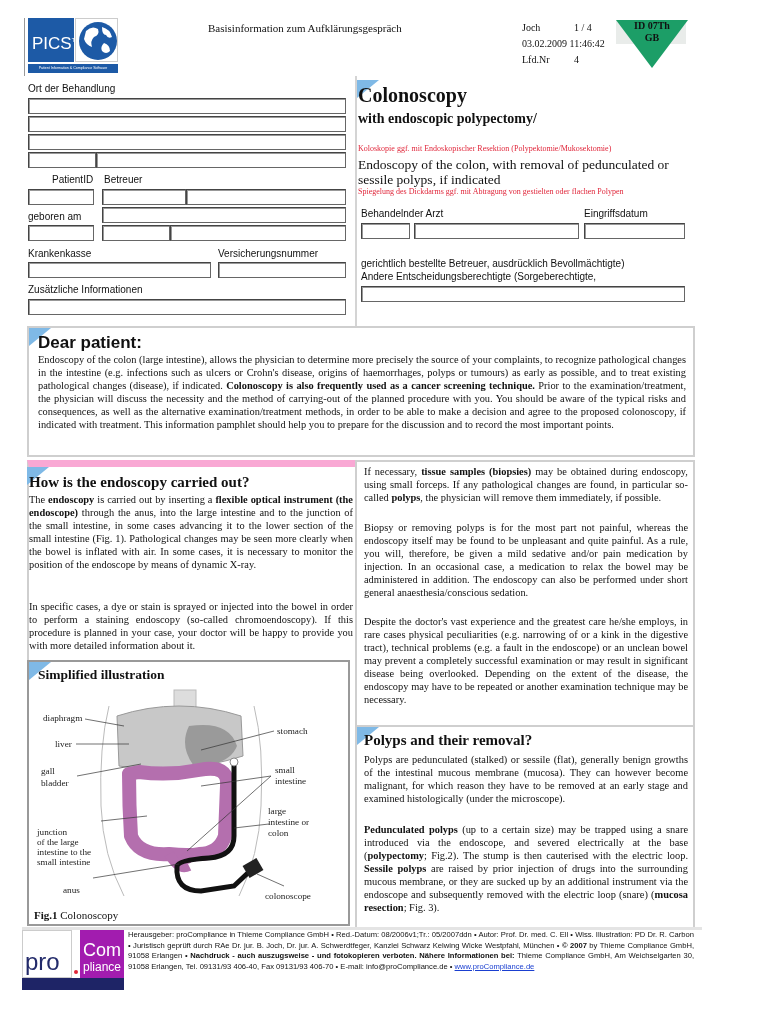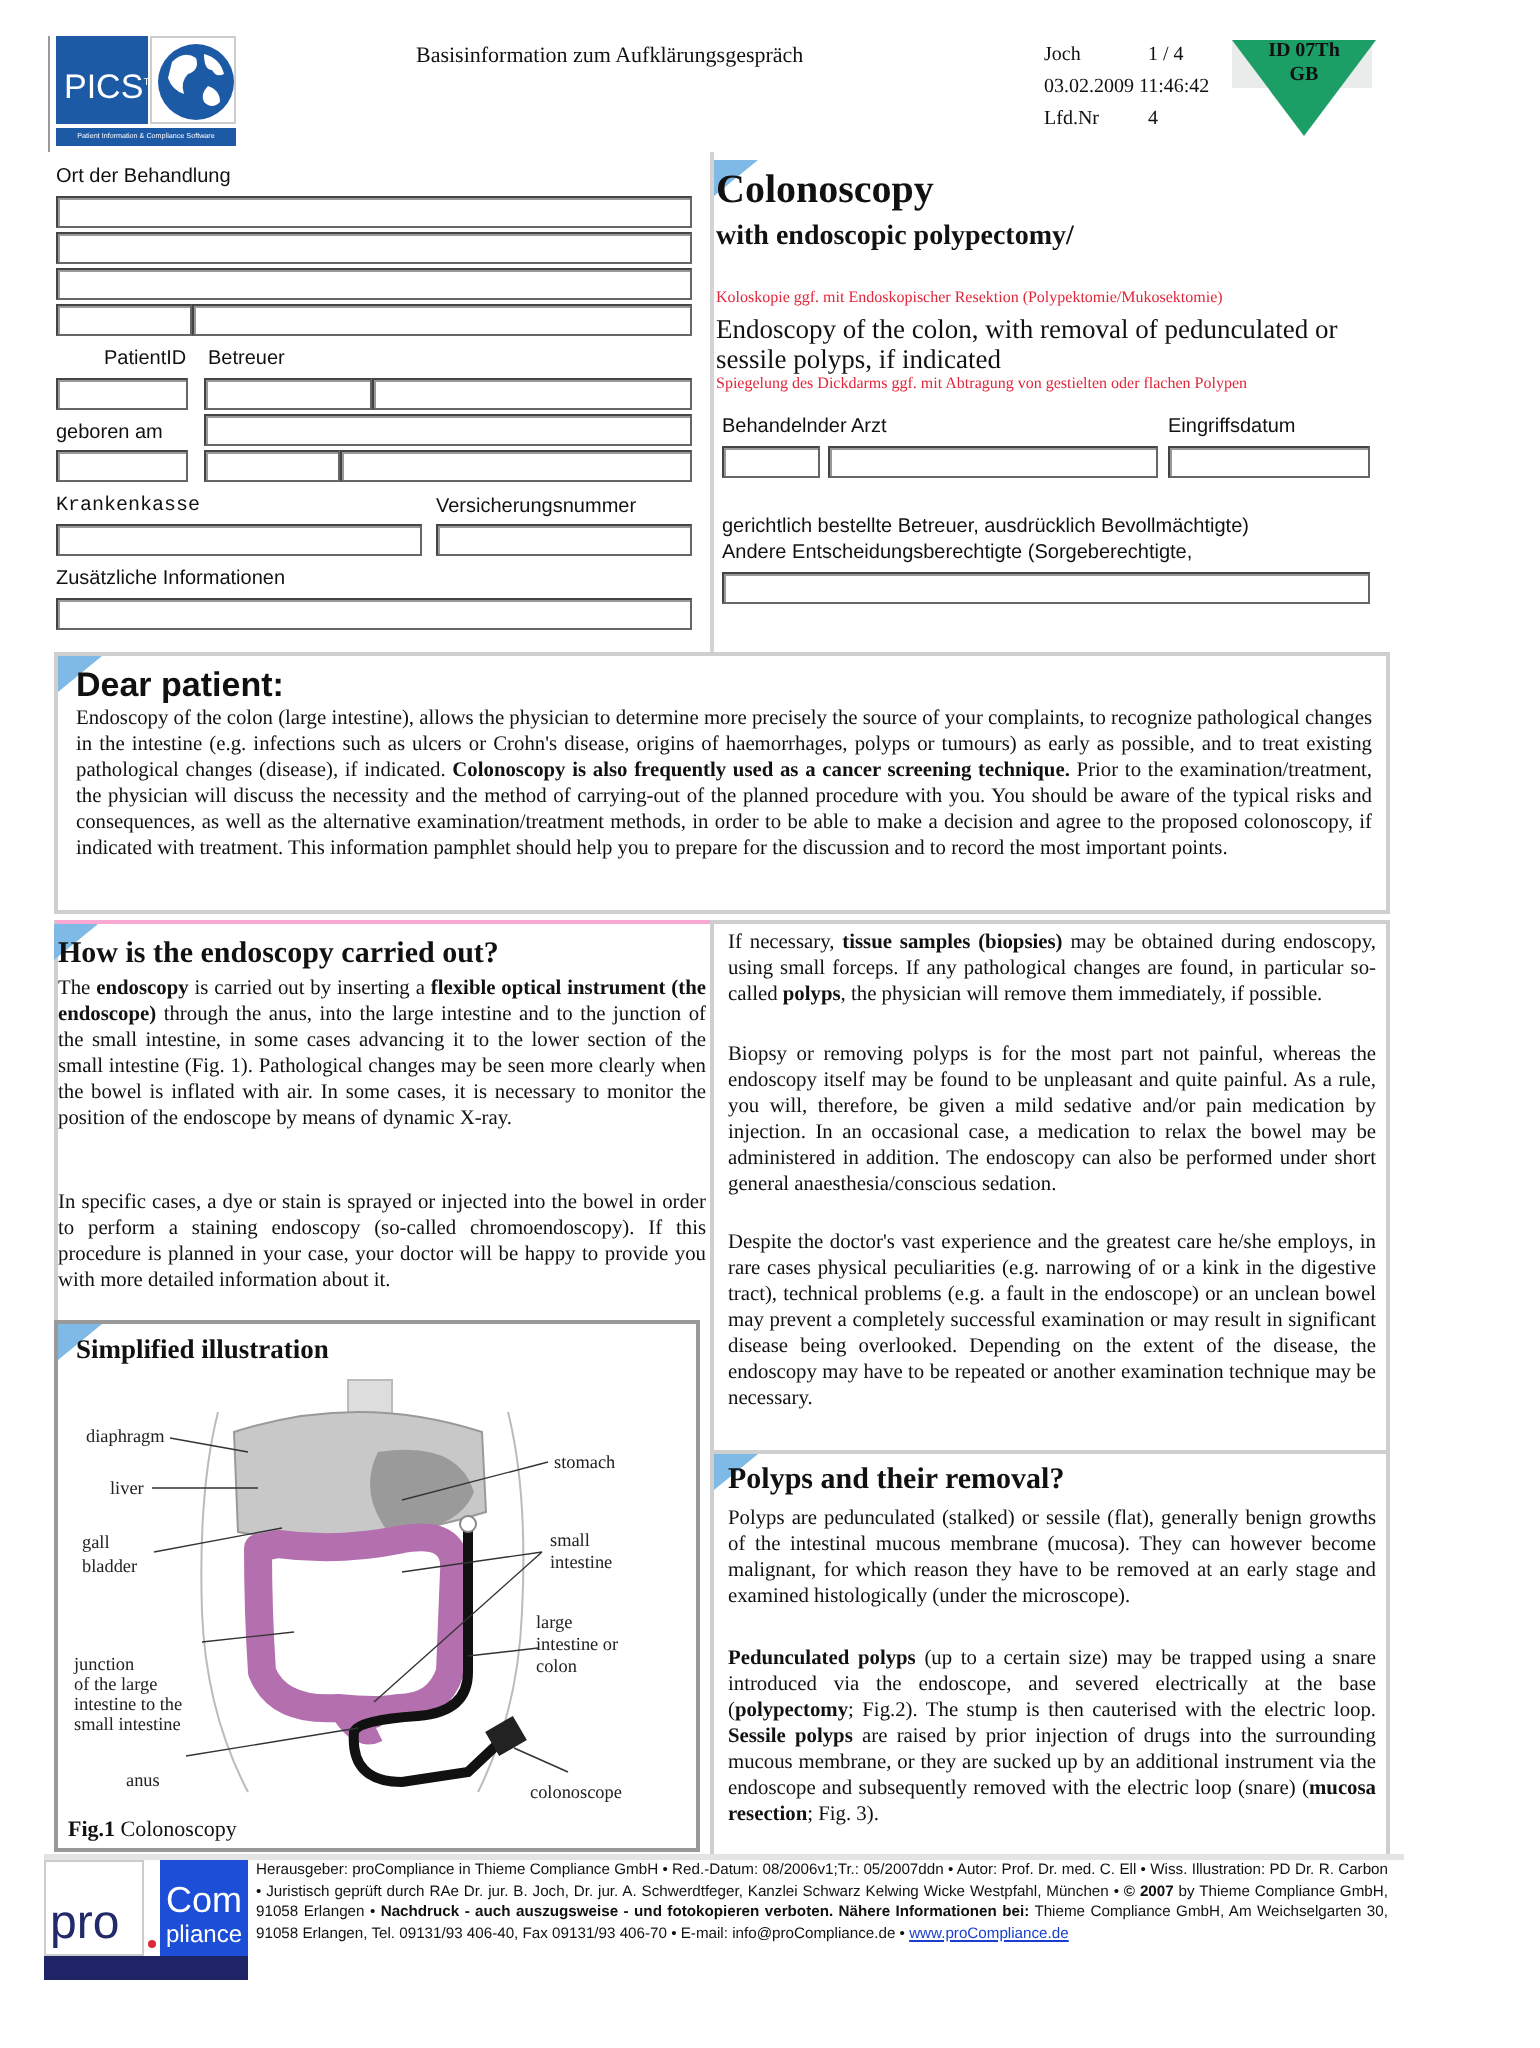--- a/index.html
+++ b/index.html
@@ -46,21 +46,21 @@
   .para { font-size: 10.4px; line-height: 13px; text-align: justify; }
   .para b { font-weight: bold; }
   .h-sec { font-size: 15px; font-weight: bold; }
   .h-dear { font-family: "Liberation Sans", sans-serif; font-size: 17px; font-weight: bold; }
 
   
   .footer { left: 22px; top: 930px; width: 680px; height: 60px; }
   .f-pro { position:absolute; left:0; top:0; width:50px; height:48px; background:#fff; border:1px solid #ccc; font-family:"Liberation Sans",sans-serif; font-size:24px; color:#222a6a; padding-top:17px; padding-left:2px; }
   .f-side { position:absolute; left:50px; top:0; width:8px; height:48px; background:#fff; }
   .f-side i { position:absolute; left:2px; bottom:4px; width:4px; height:4px; background:#e0263a; border-radius:50%; }
-  .f-comp { position:absolute; left:58px; top:0; width:44px; height:48px; background:#1d4ed8; color:#fff; font-family:"Liberation Sans",sans-serif; text-align:right; padding-right:3px; }
+  .f-comp { position:absolute; left:58px; top:0; width:44px; height:48px; background:#a21caf; color:#fff; font-family:"Liberation Sans",sans-serif; text-align:right; padding-right:3px; }
   .f-comp .c1 { font-size:18px; line-height:20px; padding-top:10px; }
   .f-comp .c2 { font-size:12px; line-height:14px; }
   .f-bar { position:absolute; left:0; top:48px; width:102px; height:12px; background:#1e2466; }
   .f-text { position:absolute; left:106px; top:0; width:566px; font-family:"Liberation Sans",sans-serif; font-size:7.6px; line-height:10.5px; text-align:justify; }
   .f-text a { color:#1a3fd0; text-decoration:underline; }
   .f-topline { position:absolute; left:0; top:-3px; width:680px; height:3px; background:#e4e4e4; }
 </style>
 </head>
 <body>
 
@@ -115,21 +115,21 @@
 <div class="fld" style="left:28px; top:189px; width:66px;"></div>
 <div class="fld" style="left:102px; top:189px; width:84px;"></div>
 <div class="fld" style="left:186px; top:189px; width:160px;"></div>
 
 <div class="abs lbl" style="left:28px; top:211px;">geboren am</div>
 <div class="fld" style="left:102px; top:207px; width:244px;"></div>
 <div class="fld" style="left:28px; top:225px; width:66px;"></div>
 <div class="fld" style="left:102px; top:225px; width:68px;"></div>
 <div class="fld" style="left:170px; top:225px; width:176px;"></div>
 
-<div class="abs lbl" style="left:28px; top:248px;font-family:Liberation Mono, monospace;">Krankenkasse</div>
+<div class="abs lbl" style="left:28px; top:248px;">Krankenkasse</div>
 <div class="abs lbl" style="left:218px; top:248px;">Versicherungsnummer</div>
 <div class="fld" style="left:28px; top:262px; width:183px;"></div>
 <div class="fld" style="left:218px; top:262px; width:128px;"></div>
 
 <div class="abs lbl" style="left:28px; top:284px;">Zusätzliche Informationen</div>
 <div class="fld" style="left:28px; top:299px; width:318px;"></div>
 
 <div class="vline"></div>
 
 <div class="corner" style="left:357px; top:80px;"></div>
@@ -152,21 +152,21 @@
   <div>Andere Entscheidungsberechtigte  (Sorgeberechtigte,</div>
 </div>
 <div class="fld" style="left:361px; top:286px; width:324px;"></div>
 
 <div class="box" style="left:27px; top:326px; width:668px; height:131px;">
   <div class="corner" style="left:0; top:0;"></div>
   <div class="h-dear" style="position:absolute; left:9px; top:5px;">Dear patient:</div>
   <div class="para" style="position:absolute; left:9px; top:25px; width:648px;"><span>Endoscopy of the colon (large intestine), allows the physician to determine more precisely the source of your complaints, to recognize pathological changes in the intestine (e.g. infections such as ulcers or Crohn's disease, origins of haemorrhages, polyps or tumours) as early as possible, and to treat existing pathological changes (disease), if indicated. </span><b>Colonoscopy is also frequently used as a cancer screening technique.</b><span> Prior to the examination/treatment, the physician will discuss the necessity and the method of carrying-out of the planned procedure with you. You should be aware of the typical risks and consequences, as well as the alternative examination/treatment methods, in order to be able to make a decision and agree to the proposed colonoscopy, if indicated with treatment. This information pamphlet should help you to prepare for the discussion and to record the most important points.</span></div>
 </div>
 
-<div class="box" style="left:27px; top:460px; width:330px; height:200px; border-right:none; border-bottom:none; border-top:2px solid #f9a8d4;">
+<div class="box" style="left:27px; top:460px; width:330px; height:200px; border-right:none; border-bottom:none; border-top:7px solid #f9a8d4;">
   <div class="corner" style="left:-2px; top:0;"></div>
   <div class="h-sec serif" style="position:absolute; left:0; top:7px;">How is the endoscopy carried out?</div>
   <div class="para" style="position:absolute; left:0; top:26px; width:324px;"><span>The </span><b>endoscopy</b><span> is carried out by inserting a </span><b>flexible optical instrument (the endoscope)</b><span> through the anus, into the large intestine and to the junction of the small intestine, in some cases advancing it to the lower section of the small intestine (Fig. 1). Pathological changes may be seen more clearly when the bowel is inflated with air. In some cases, it is necessary to monitor the position of the endoscope by means of dynamic X-ray.</span></div>
   <div class="para" style="position:absolute; left:0; top:133px; width:324px;">In specific cases, a dye or stain is sprayed or injected into the bowel in order to perform a staining endoscopy (so-called chromoendoscopy). If this procedure is planned in your case, your doctor will be happy to provide you with more detailed information about it.</div>
 </div>
 
 <div class="box" style="left:27px; top:660px; width:323px; height:266px; border-color:#999; border-width:2px;">
   <div class="corner" style="left:0; top:0;"></div>
   <div class="h-sec serif" style="position:absolute; left:9px; top:5px; font-size:13.5px;">Simplified illustration</div>
   <svg style="position:absolute; left:0; top:24px;" width="320" height="218" viewBox="0 0 320 218">

